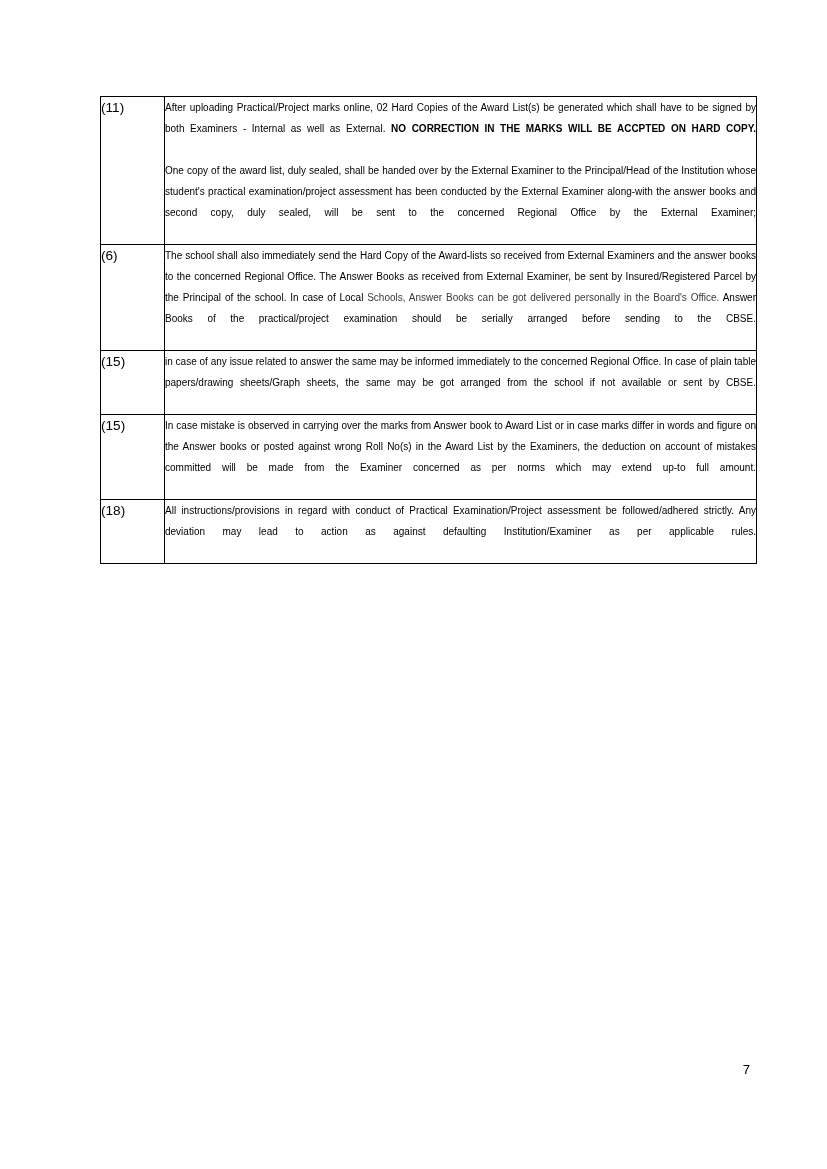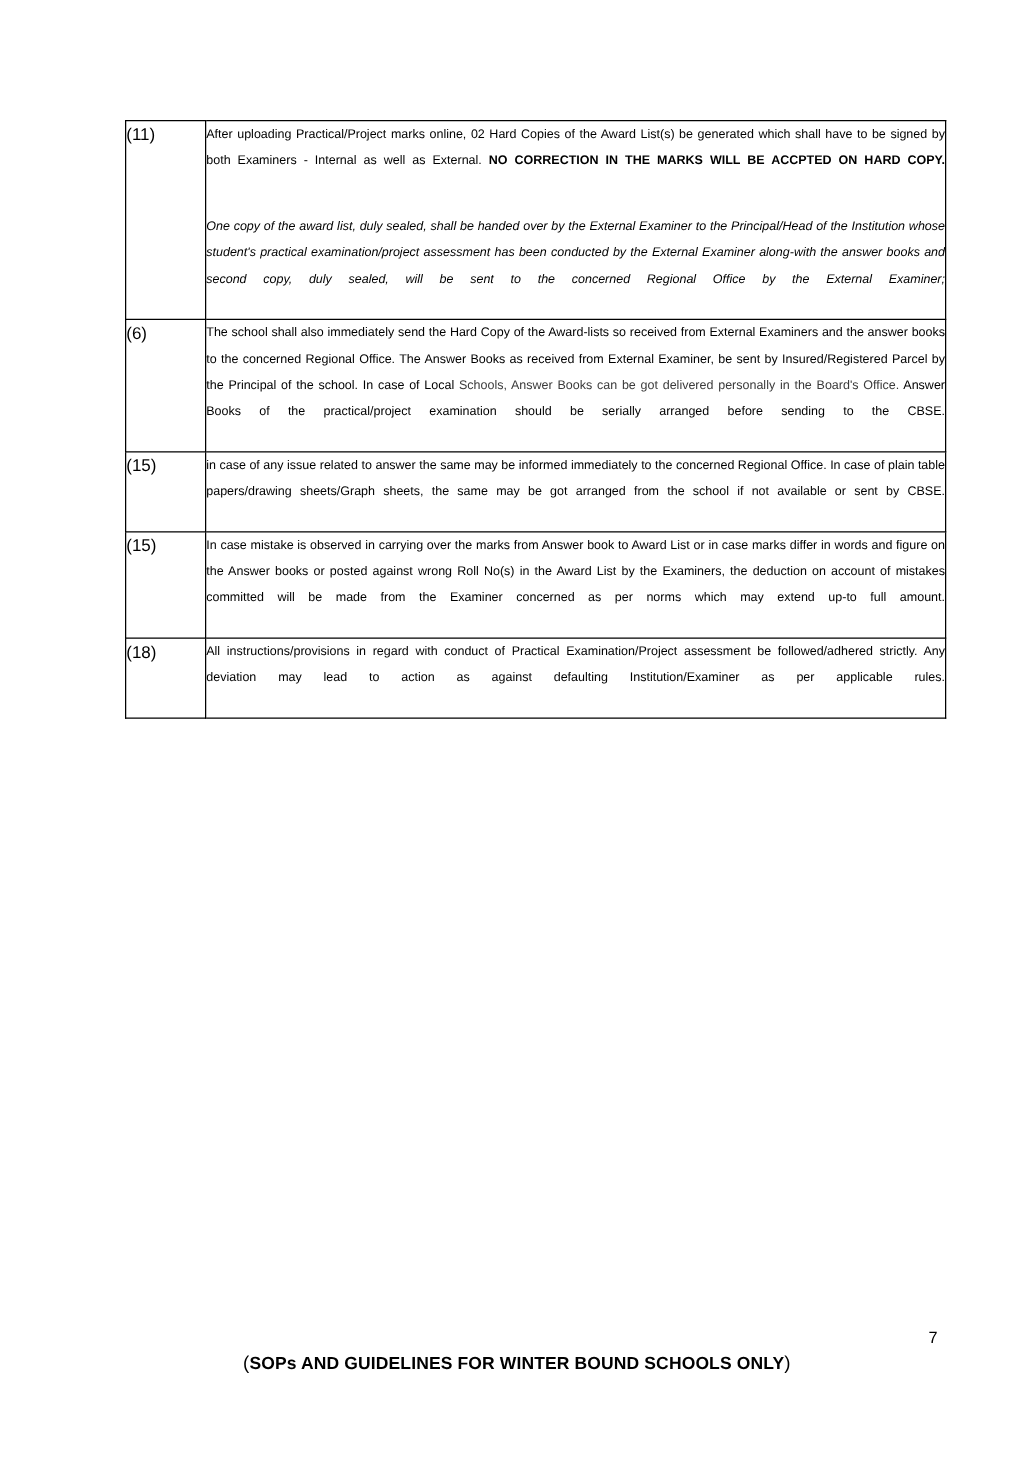--- a/index.html
+++ b/index.html
@@ -50,22 +50,20 @@
     font-size: 10px;
     line-height: 21px;
   }
   td.text-cell p {
     margin: 0;
     text-align: justify;
     text-justify: inter-word;
     hyphens: none;
   }
   td.text-cell p + p {
-    margin-top: 11px;
-    font-style: italic;
   }
   
   td.text-cell p::after {
     content: "";
     display: inline-block;
     width: 100%;
   }
   b, .bold {
     font-weight: bold;
   }
@@ -136,17 +134,14 @@
           <td class="num-cell">(18)</td>
           <td class="text-cell">
             <p><span>All instructions/provisions in regard with conduct of Practical Examination/Project assessment be followed/adhered strictly. Any deviation may lead to action as against defaulting Institution/Examiner as per applicable rules.</span></p>
           </td>
         </tr>
       </tbody>
   </table>
 
   <div id="page-number">7</div>
 
-  <div id="footer-note">
-    <span class="paren">(</span><span class="footer-text">SOPs AND GUIDELINES FOR WINTER BOUND SCHOOLS ONLY</span><span class="paren">)</span>
-  </div>
 
 </div>
 
 </body></html>

